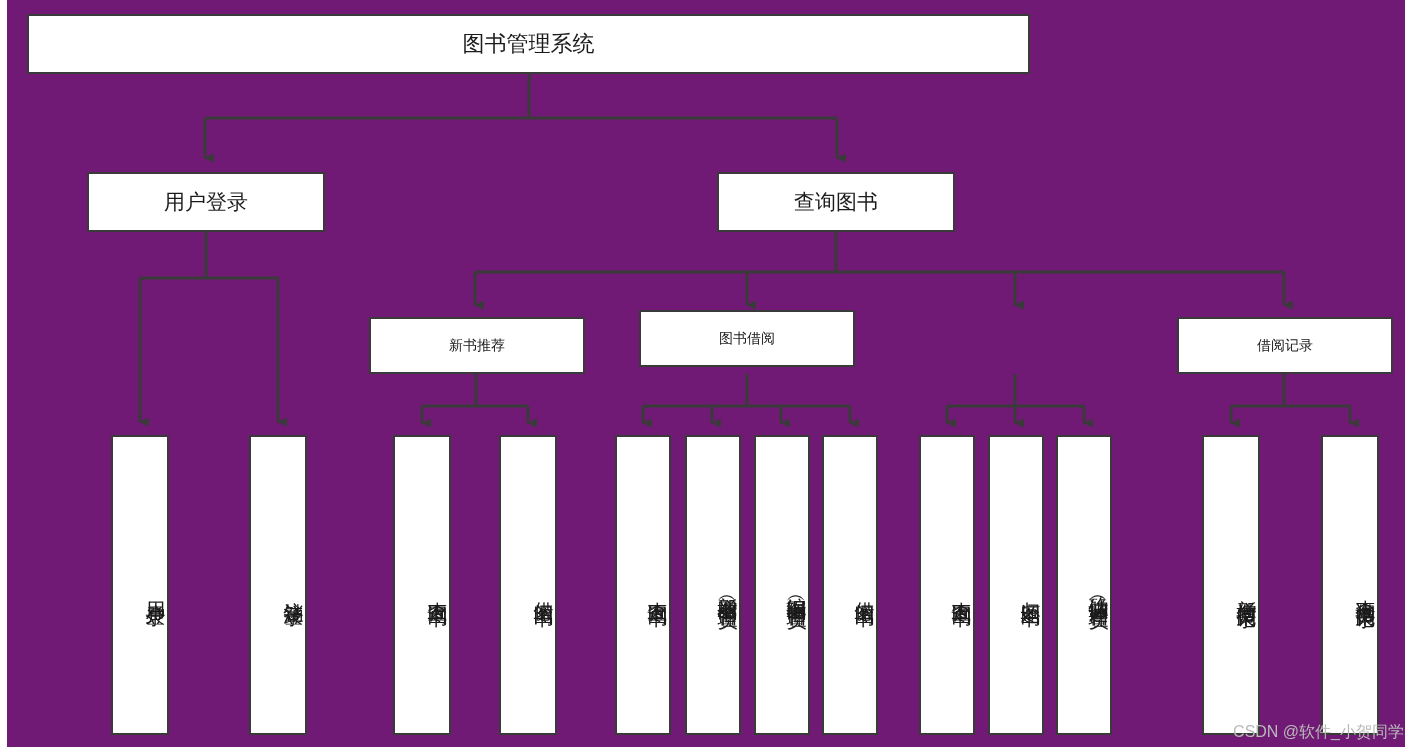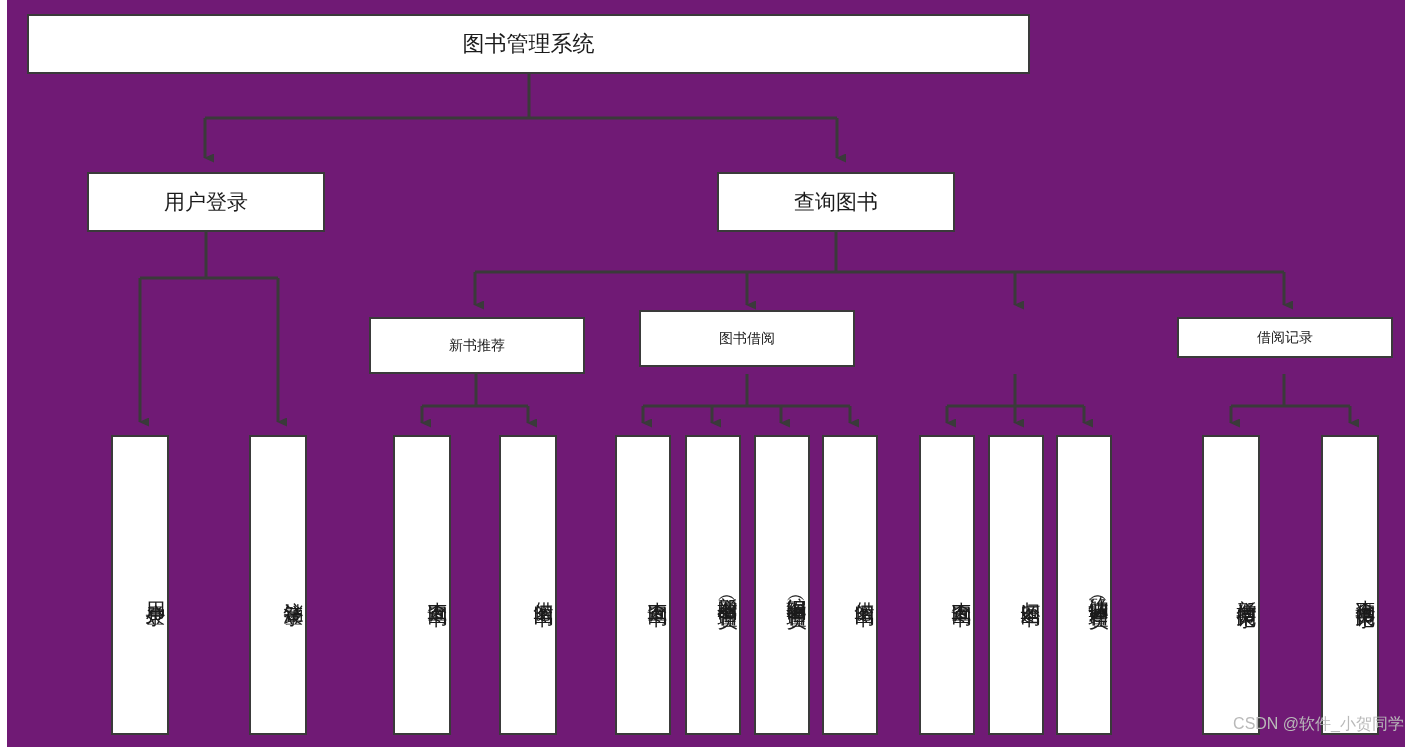--- a/index.html
+++ b/index.html
@@ -58,21 +58,21 @@
     position: absolute;
     left: 0;
     top: 0;
     width: 1405px;
     height: 747px;
     pointer-events: none;
   }
   .watermark {
     position: absolute;
     right: 8px;
-    bottom: 12px;
+    bottom: 4px;
     font-size: 16px;
     color: #b9b9b9;
     white-space: nowrap;
   }
 </style>
 </head>
 <body>
 
 <div id="canvas">
 
@@ -136,21 +136,21 @@
   <div class="node level1" style="left:710px; top:172px; width:238px; height:60px;">
     <span class="lbl">查询图书</span>
   </div>
 
   <div class="node level2" style="left:362px; top:317px; width:216px; height:57px;">
     <span class="lbl">新书推荐</span>
   </div>
   <div class="node level2" style="left:632px; top:310px; width:216px; height:57px;">
     <span class="lbl">图书借阅</span>
   </div>
-  <div class="node level2" style="left:1170px; top:317px; width:216px; height:41px;text-align:center;">
+  <div class="node level2" style="left:1170px; top:317px; width:216px; height:57px;text-align:center;">
     <span class="lbl">借阅记录</span>
   </div>
 
   <div class="node leaf" style="left:104px; top:435px; width:58px; height:300px;">
     <span class="lbl">用户登录</span>
   </div>
   <div class="node leaf" style="left:242px; top:435px; width:58px; height:300px;">
     <span class="lbl">注销登录</span>
   </div>
 

